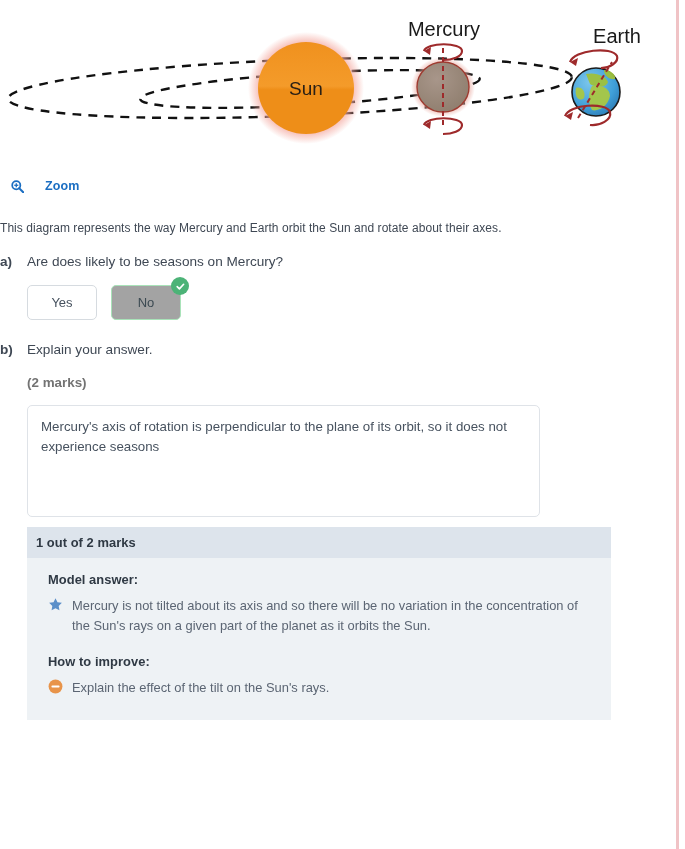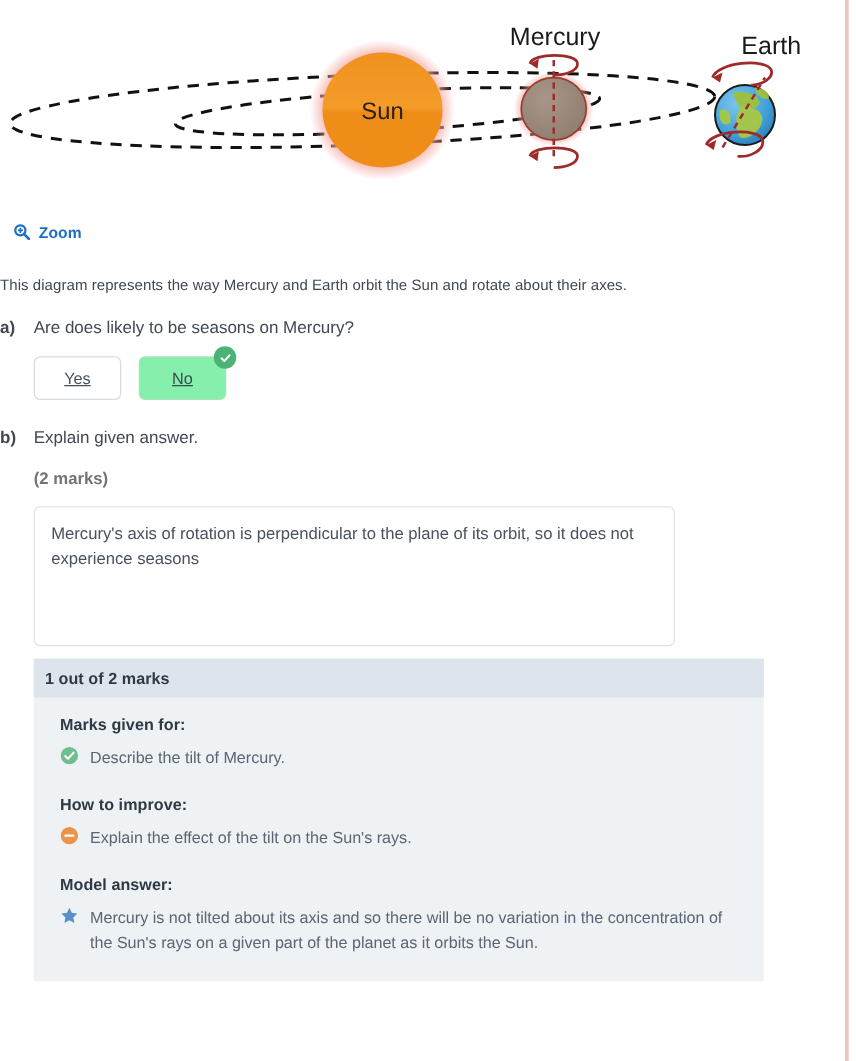--- a/index.html
+++ b/index.html
@@ -34,22 +34,22 @@
     height: 165px;
   }
   #diagram-svg { display: block; }
 
   
   #zoom-link {
     position: absolute;
     top: 179px;
     left: 11px;
     display: flex;
-    align-items: flex-start;
-    gap: 7px;
+    align-items: center;
+    gap: 21px;
     cursor: pointer;
     text-decoration: none;
   }
   #zoom-link .zoom-label {
     color: #1b6ec2;
     font-size: 12.5px;
     font-weight: bold;
     letter-spacing: .1px;
   }
 
@@ -90,28 +90,27 @@
     width: 70px;
     height: 35px;
     border-radius: 5px;
     display: flex;
     align-items: center;
     justify-content: center;
     font-size: 13px;
     color: #47525f;
     cursor: pointer;
     user-select: none;
-    text-decoration: underline;
   }
   .choice.unselected {
     background: #ffffff;
     border: 1px solid #d6dbe0;
   }
   .choice.selected {
-    background: #86efac;
+    background: #a3a3a3;
     border: 1px solid #a9e3b9;
     color: #3c4a52;
   }
   .check-badge {
     position: absolute;
     top: -9px;
     right: -9px;
     width: 18px;
     height: 18px;
     border-radius: 50%;
@@ -300,65 +299,53 @@
     <span class="check-badge">
       <svg width="11" height="11" viewBox="0 0 12 12">
         <path d="M2.4 6.2 L4.8 8.6 L9.4 3.6" fill="none" stroke="#ffffff" stroke-width="1.8" stroke-linecap="round" stroke-linejoin="round"></path>
       </svg>
     </span>
   </div>
 </div>
 
 <div class="q-row" id="q-b">
   <span class="q-label">b)</span>
-  <span>Explain given answer.</span>
+  <span>Explain your answer.</span>
 </div>
 
 <div id="marks-note">(2 marks)</div>
 
 <textarea id="answer-box" placeholder="" style="">Mercury's axis of rotation is perpendicular to the plane of its orbit, so it does not experience seasons</textarea>
 
 <div id="feedback-panel">
   <div id="feedback-header">1 out of 2 marks</div>
   <div id="feedback-body">
 
+
     <div class="fb-block">
-      <div class="fb-section-title">Marks given for:</div>
+      <div class="fb-section-title">Model answer:</div>
       <div class="fb-item">
         <span class="fb-icon">
           <svg width="15" height="15" viewBox="0 0 16 16">
-            <circle cx="8" cy="8" r="7.4" fill="#6FBF8E"></circle>
-            <path d="M4.4 8.3 L6.8 10.7 L11.6 5.4" fill="none" stroke="#ffffff" stroke-width="1.7" stroke-linecap="round" stroke-linejoin="round"></path>
+            <path d="M8 1.2 L10.1 5.5 L14.8 6.2 L11.4 9.5 L12.2 14.2 L8 12 L3.8 14.2 L4.6 9.5 L1.2 6.2 L5.9 5.5 Z" fill="#5B8FC9"></path>
           </svg>
         </span>
-        <span class="fb-text">Describe the tilt of Mercury.</span>
+        <span class="fb-text">Mercury is not tilted about its axis and so there will be no variation in the concentration of the Sun's rays on a given part of the planet as it orbits the Sun.</span>
       </div>
     </div>
 
     <div class="fb-block">
       <div class="fb-section-title">How to improve:</div>
       <div class="fb-item">
         <span class="fb-icon">
           <svg width="15" height="15" viewBox="0 0 16 16">
             <circle cx="8" cy="8" r="7.4" fill="#E8944A"></circle>
             <line x1="4.6" y1="8" x2="11.4" y2="8" stroke="#ffffff" stroke-width="1.9" stroke-linecap="round"></line>
           </svg>
         </span>
         <span class="fb-text">Explain the effect of the tilt on the Sun's rays.</span>
       </div>
     </div>
 
-    <div class="fb-block">
-      <div class="fb-section-title">Model answer:</div>
-      <div class="fb-item">
-        <span class="fb-icon">
-          <svg width="15" height="15" viewBox="0 0 16 16">
-            <path d="M8 1.2 L10.1 5.5 L14.8 6.2 L11.4 9.5 L12.2 14.2 L8 12 L3.8 14.2 L4.6 9.5 L1.2 6.2 L5.9 5.5 Z" fill="#5B8FC9"></path>
-          </svg>
-        </span>
-        <span class="fb-text">Mercury is not tilted about its axis and so there will be no variation in the concentration of the Sun's rays on a given part of the planet as it orbits the Sun.</span>
-      </div>
-    </div>
-
   </div>
 </div>
 
 <div id="right-rule"></div>
 
 </body></html>

